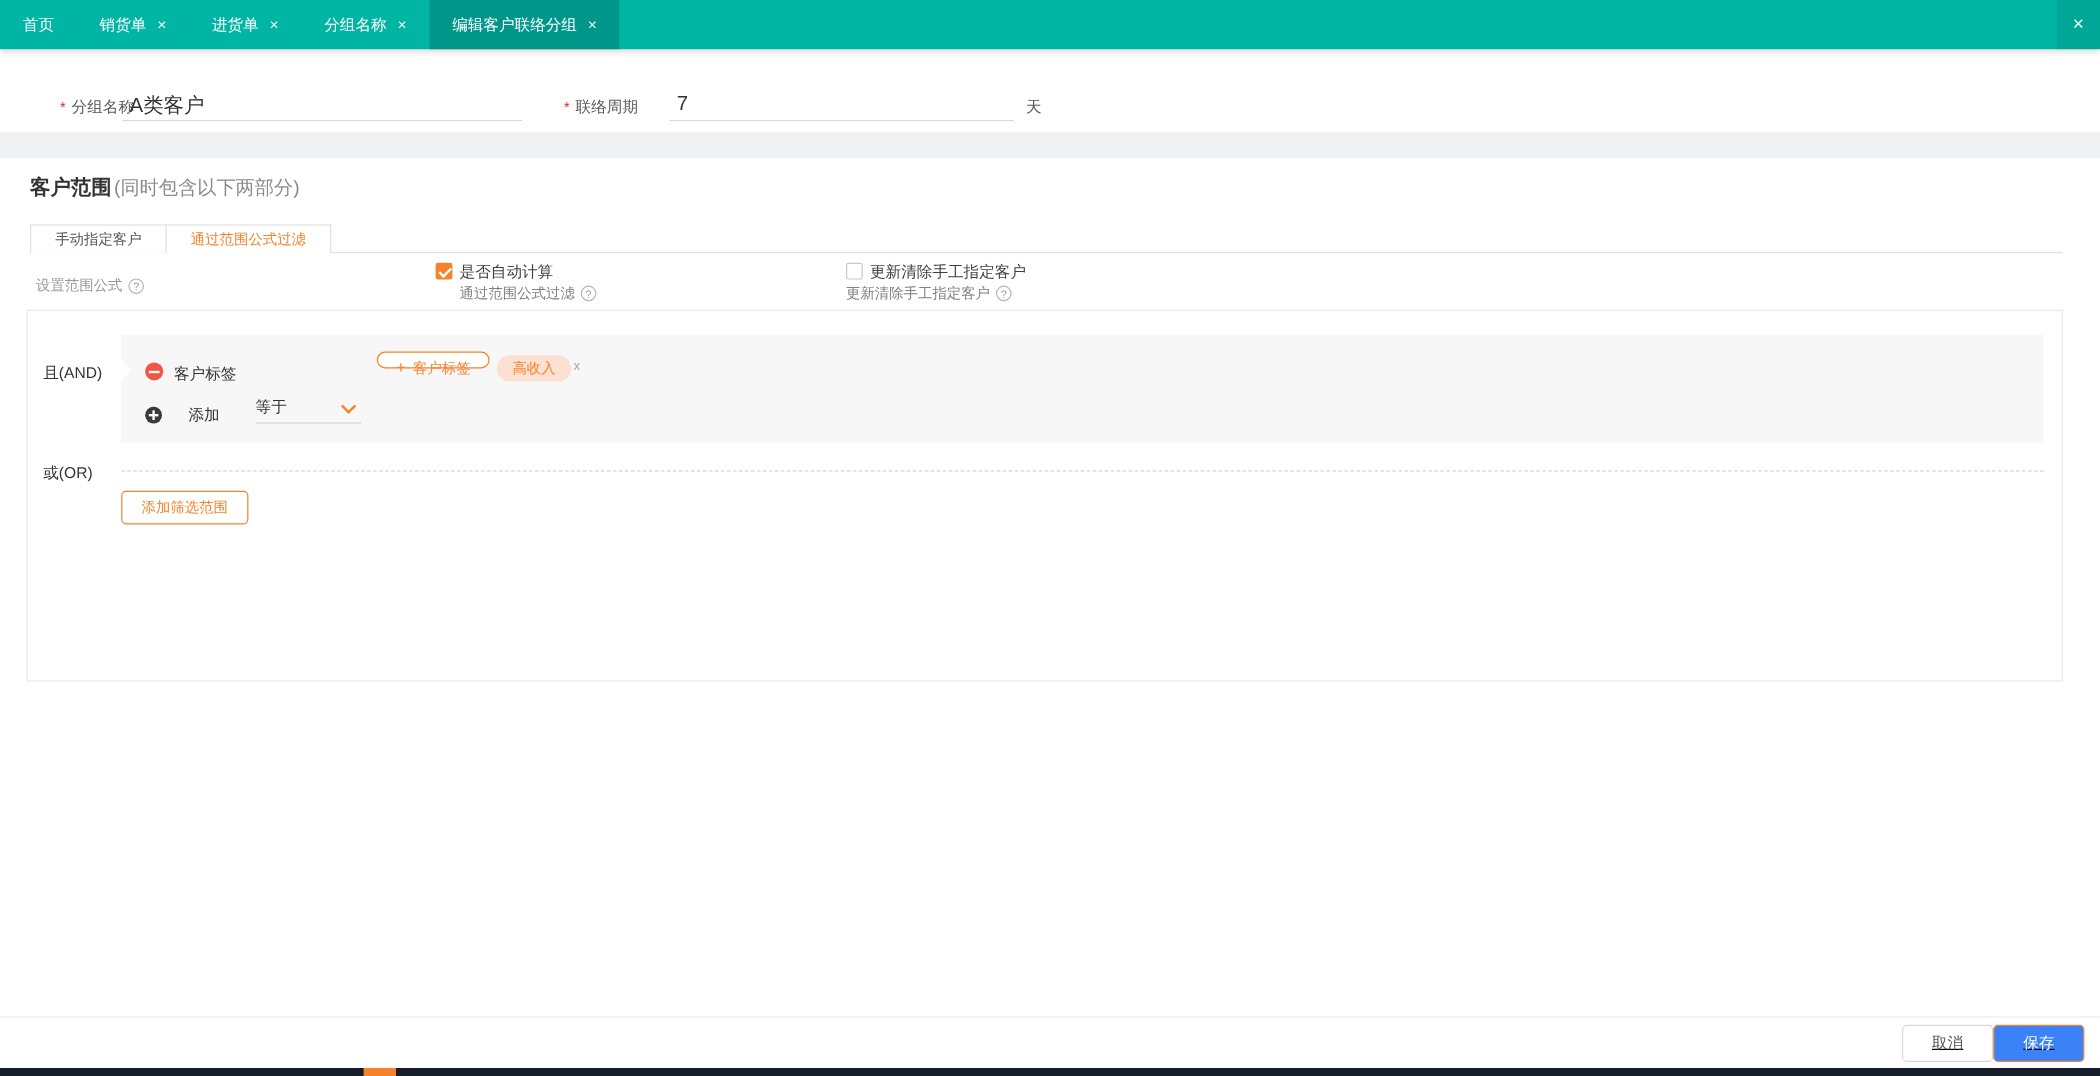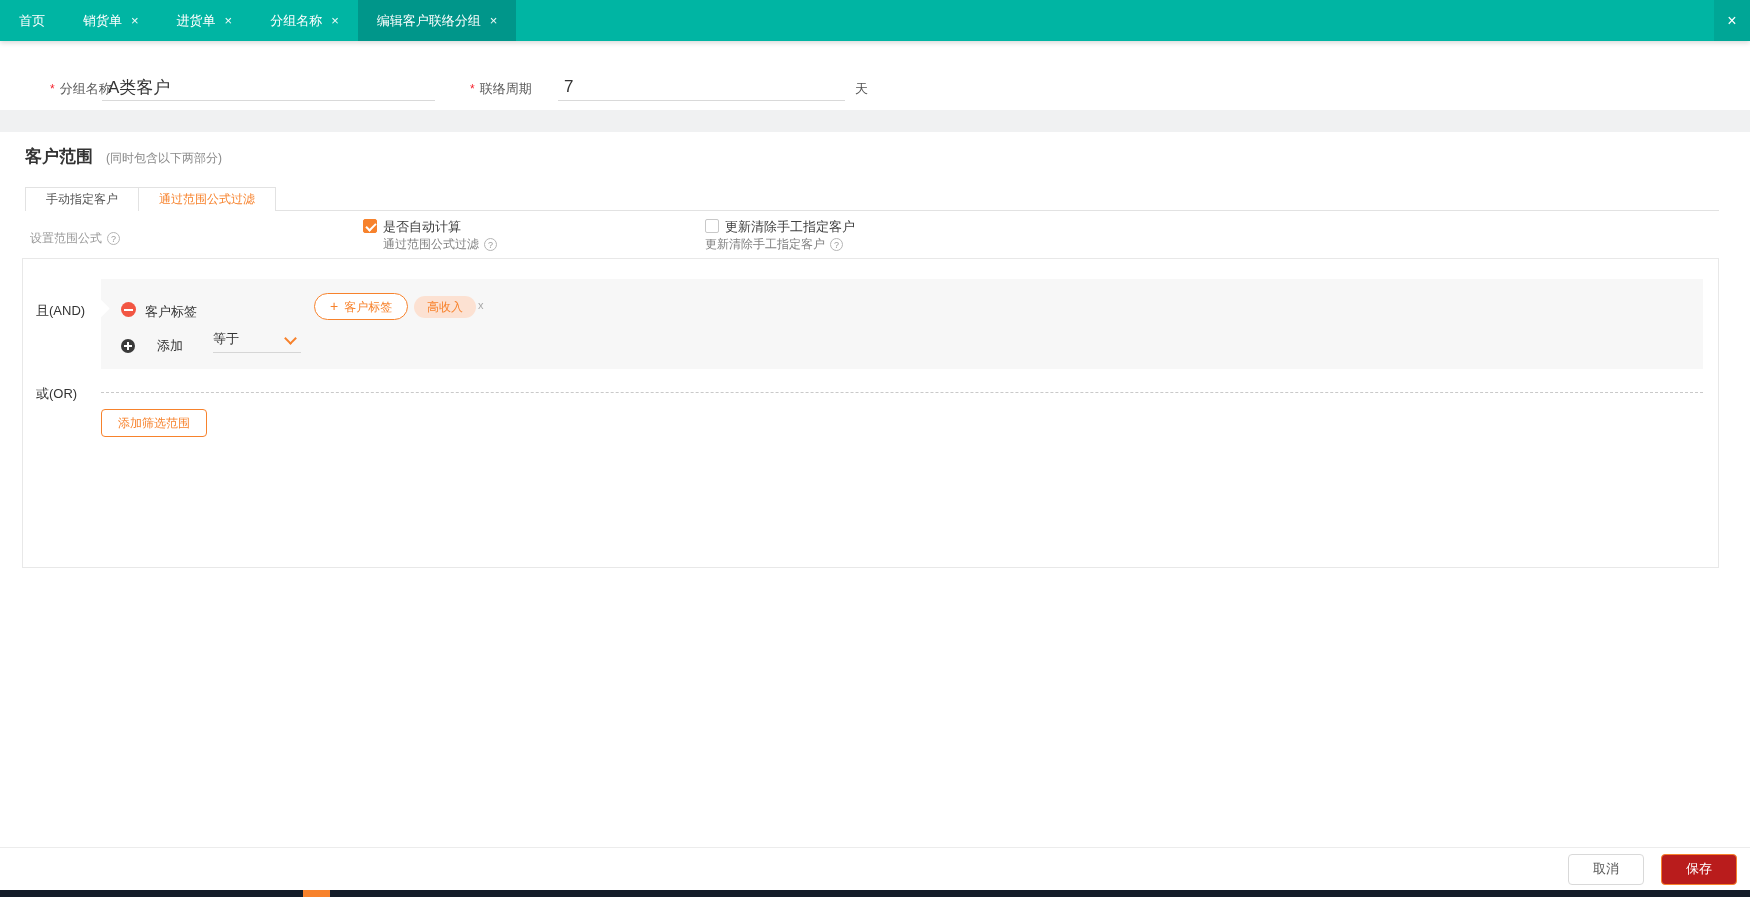--- a/index.html
+++ b/index.html
@@ -17,23 +17,23 @@
   #lbl1{left:50px;} #lbl2{left:470px;}
   .req{color:#f5222d;margin-right:5px;font-size:12px;}
   .uinput{position:absolute;top:74px;height:27px;border:none;border-bottom:1px solid #d9d9d9;background:transparent;font-size:17px;color:#333;padding:0 0 0 6px;outline:none;font-family:inherit;box-sizing:border-box;}
   #inp1{left:102px;width:333px;}
   #inp2{left:558px;width:287px;}
   .unit{position:absolute;left:855px;top:80px;font-size:13px;color:#555;}
 
   .divider{position:absolute;left:0;top:110px;width:100%;height:22px;background:#f0f1f2;}
 
   
-  .sec-head{position:absolute;left:25px;top:145px;display:flex;align-items:baseline;gap:13px;}
+  .sec-head{position:absolute;left:25px;top:145px;display:flex;align-items:baseline;gap:2px;}
   .sec-title{font-size:17px;font-weight:bold;color:#333;}
-  .sec-sub{font-size:12px;color:#8a8a8a;}
+  .sec-sub{font-size:16px;color:#8a8a8a;}
 
   
   .stabs{position:absolute;left:25px;top:187px;width:1694px;height:24px;border-bottom:1px solid #e2e2e2;display:flex;box-sizing:border-box;}
   .stab{height:24px;line-height:23px;padding:0 20px;font-size:12px;color:#555;border:1px solid #e2e2e2;border-bottom:none;background:#fff;box-sizing:border-box;cursor:pointer;position:relative;text-align:center;}
   .stab + .stab{margin-left:-1px;}
   .stab.active{color:#f7822c;}
   .stab.active::after{content:"";position:absolute;left:0;right:0;bottom:-1px;height:1px;background:#fff;}
 
   
   .formula-label{position:absolute;left:30px;top:230px;font-size:12px;color:#999;display:flex;gap:5px;align-items:center;}
@@ -51,37 +51,37 @@
   .filter-box{position:absolute;left:22px;top:258px;width:1697px;height:310px;border:1px solid #e8e8e8;box-sizing:border-box;background:#fff;}
   .and-panel{position:absolute;left:78px;top:20px;width:1602px;height:90px;background:#f7f7f7;}
   .notch{position:absolute;left:71px;top:43px;width:13px;height:13px;background:#fff;transform:rotate(45deg);}
   .logic-label{position:absolute;left:13px;font-size:13px;color:#333;white-space:nowrap;}
   #andlbl{top:43px;} #orlbl{top:126px;}
   .minus-icon{position:absolute;left:98px;top:43px;width:15px;height:15px;border-radius:50%;background:#f25643;cursor:pointer;}
   .minus-icon::after{content:"";position:absolute;left:3px;top:6.5px;width:9px;height:2px;background:#fff;}
   .cond-field{position:absolute;left:122px;top:44px;font-size:13px;color:#333;}
   .op-select{position:absolute;left:190px;top:33px;width:88px;height:28px;line-height:28px;font-size:13px;color:#333;border-bottom:1px solid #d6d6d6;cursor:pointer;box-sizing:border-box;margin-top:33px;}
   .chev{position:absolute;right:6px;top:9px;width:7px;height:7px;border-right:2px solid #f7822c;border-bottom:2px solid #f7822c;transform:rotate(45deg);}
-  .pill-btn{position:absolute;left:291px;top:34px;height:27px;line-height:25px;padding:0 15px;border:1px solid #f7822c;border-radius:14px;color:#f7822c;font-size:12px;background:#fff;cursor:pointer;white-space:nowrap;box-sizing:border-box;}
+  .pill-btn{position:absolute;left:291px;top:34px;height:14px;line-height:25px;padding:0 15px;border:1px solid #f7822c;border-radius:14px;color:#f7822c;font-size:12px;background:#fff;cursor:pointer;white-space:nowrap;box-sizing:border-box;}
   .pill-btn .plus{margin-right:6px;font-size:14px;}
   .tagchip{position:absolute;left:391px;top:37px;height:22px;line-height:22px;padding:0 13px;border-radius:11px;background:#fce1d2;color:#f7822c;font-size:12px;white-space:nowrap;}
   .tag-x{position:absolute;left:455px;top:41px;font-size:11px;color:#a8a8a8;cursor:pointer;line-height:1;}
   .add-link{position:absolute;left:98px;top:78px;display:flex;align-items:center;gap:22px;cursor:pointer;}
   .plus-circle{width:14px;height:14px;border-radius:50%;background:#3a3a3a;position:relative;}
   .plus-circle::before{content:"";position:absolute;left:3px;top:6px;width:8px;height:2px;background:#fff;}
   .plus-circle::after{content:"";position:absolute;left:6px;top:3px;width:2px;height:8px;background:#fff;}
   .add-link span{font-size:13px;color:#333;}
   .dash-line{position:absolute;left:78px;top:133px;width:1602px;border-top:1px dashed #c9c9c9;}
   .add-range-btn{position:absolute;left:78px;top:150px;height:28px;line-height:26px;padding:0 16px;border:1px solid #f7822c;border-radius:4px;color:#f7822c;font-size:12px;background:#fff;cursor:pointer;box-sizing:border-box;}
 
   
-  .footer{position:absolute;left:0;top:847px;width:100%;height:43px;background:#fff;border-top:1px solid #ececec;display:flex;justify-content:flex-end;align-items:center;gap:17px;padding-right:13px;box-sizing:border-box;}
+  .footer{position:absolute;left:0;top:847px;width:100%;height:43px;background:#fff;border-top:1px solid #ececec;display:flex;justify-content:flex-end;align-items:center;gap:0;padding-right:13px;box-sizing:border-box;text-decoration:underline;}
   .btn{height:31px;padding:0 24px;font-size:13px;border-radius:4px;cursor:pointer;font-family:inherit;}
   .btn-cancel{background:#fff;border:1px solid #d9d9d9;color:#555;}
-  .btn-save{background:#b91c1c;border:1px solid #f7822c;color:#fff;}
+  .btn-save{background:#3b82f6;border:1px solid #f7822c;color:#fff;}
 
   
   .bottom-strip{position:absolute;left:0;top:890px;width:100%;height:7px;background:#141d29;}
   .strip-accent{position:absolute;left:303px;top:0;width:27px;height:7px;background:#f7822c;}
 </style>
 </head>
 <body>
 
 <div id="app">
 

